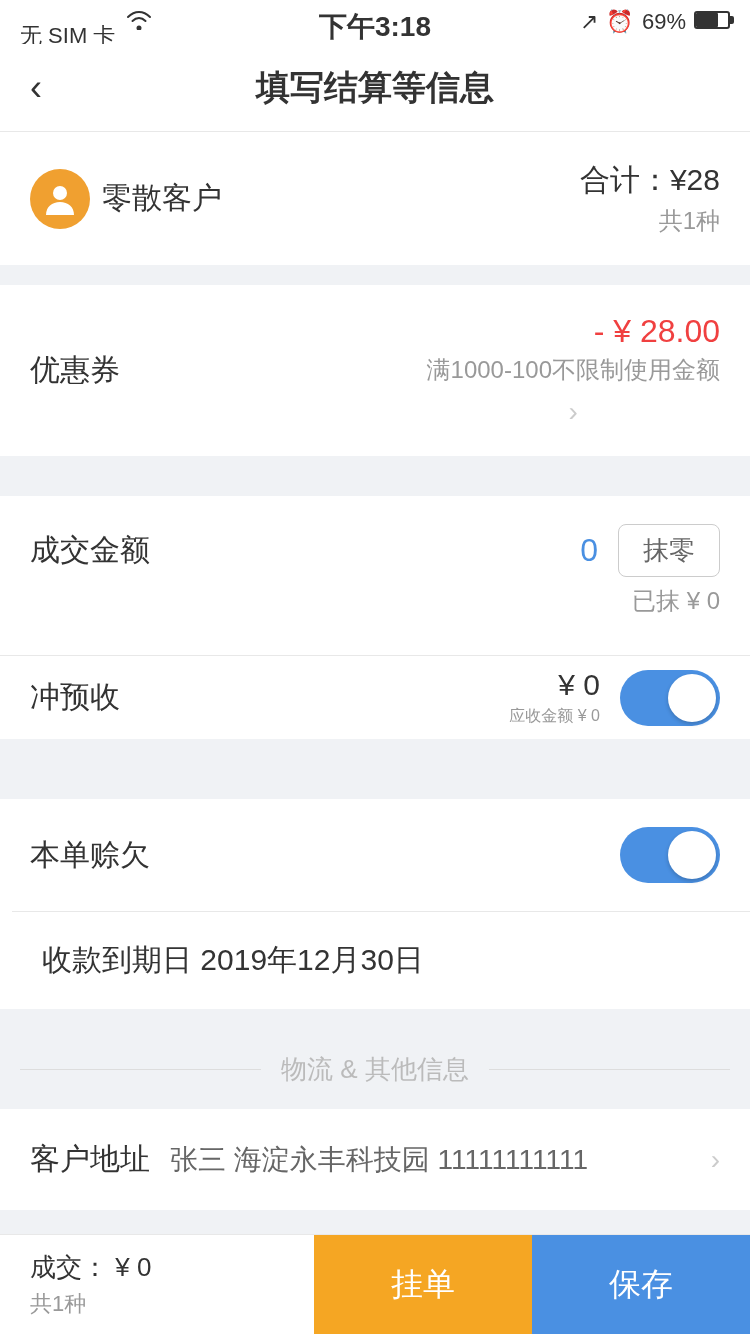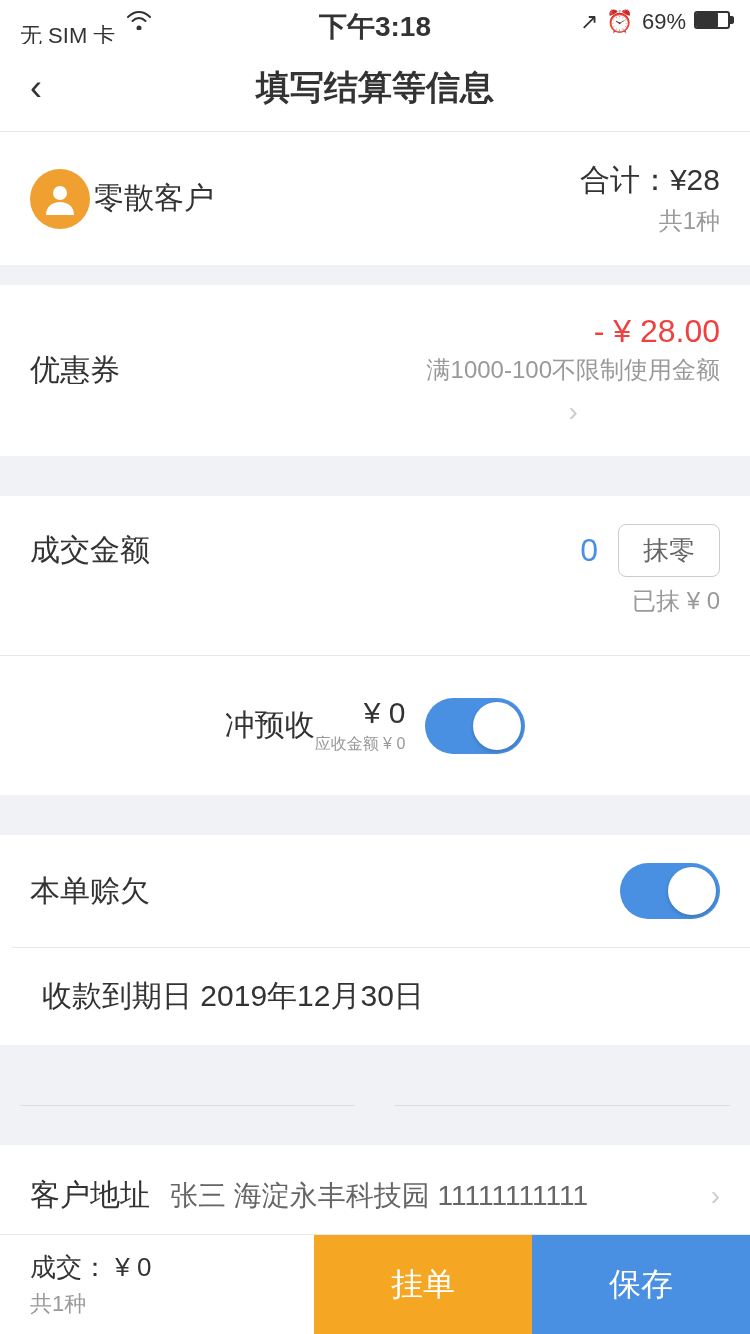--- a/index.html
+++ b/index.html
@@ -115,21 +115,21 @@
     .customer-row {
       background: #fff;
       padding: 28px 30px;
       display: flex;
       align-items: center;
       justify-content: space-between;
     }
     .customer-left {
       display: flex;
       align-items: center;
-      gap: 4px;
+      gap: 12px;
     }
     .customer-avatar {
       width: 60px;
       height: 60px;
       background: #f0a030;
       border-radius: 50%;
       display: flex;
       align-items: center;
       justify-content: center;
     }
@@ -232,24 +232,24 @@
     }
     .sub-info {
       font-size: 24px;
       color: #999;
       margin-top: 8px;
       text-align: right;
     }
 
     
     .precollect-row {
-      padding: 40px 30px;
-      display: flex;
-      align-items: center;
-      justify-content: center;
+      padding: 12px 30px;
+      display: flex;
+      align-items: center;
+      justify-content: space-between;
       border-top: 1px solid #e8e8e8;
       margin-top: 10px;
     }
     .precollect-label {
       font-size: 30px;
       color: #333;
     }
     .precollect-right {
       display: flex;
       align-items: center;
@@ -289,20 +289,21 @@
       box-shadow: 0 2px 4px rgba(0,0,0,0.2);
     }
 
     
     .debt-section {
       background: #fff;
       padding: 28px 30px;
       display: flex;
       align-items: center;
       justify-content: space-between;
+      margin-top: 20px;
     }
     .debt-label {
       font-size: 30px;
       color: #333;
     }
 
     
     .due-date-row {
       background: #fff;
       padding: 28px 30px;
@@ -502,20 +503,21 @@
         <div class="toggle-knob"></div>
       </div>
     </div>
     <div class="due-date-row">
       <span class="due-date-text">收款到期日  2019年12月30日</span>
     </div>
   </div>
 
   <div class="logistics-separator">
     <div class="logistics-line"></div>
+    <span class="logistics-label">物流 &amp; 其他信息</span>
     <div class="logistics-line"></div>
   </div>
 
   <div class="section">
     <div class="address-row">
       <span class="address-label">客户地址</span>
       <span class="address-value">张三 海淀永丰科技园 11111111111</span>
       <span class="chevron-right">›</span>
     </div>
   </div>

